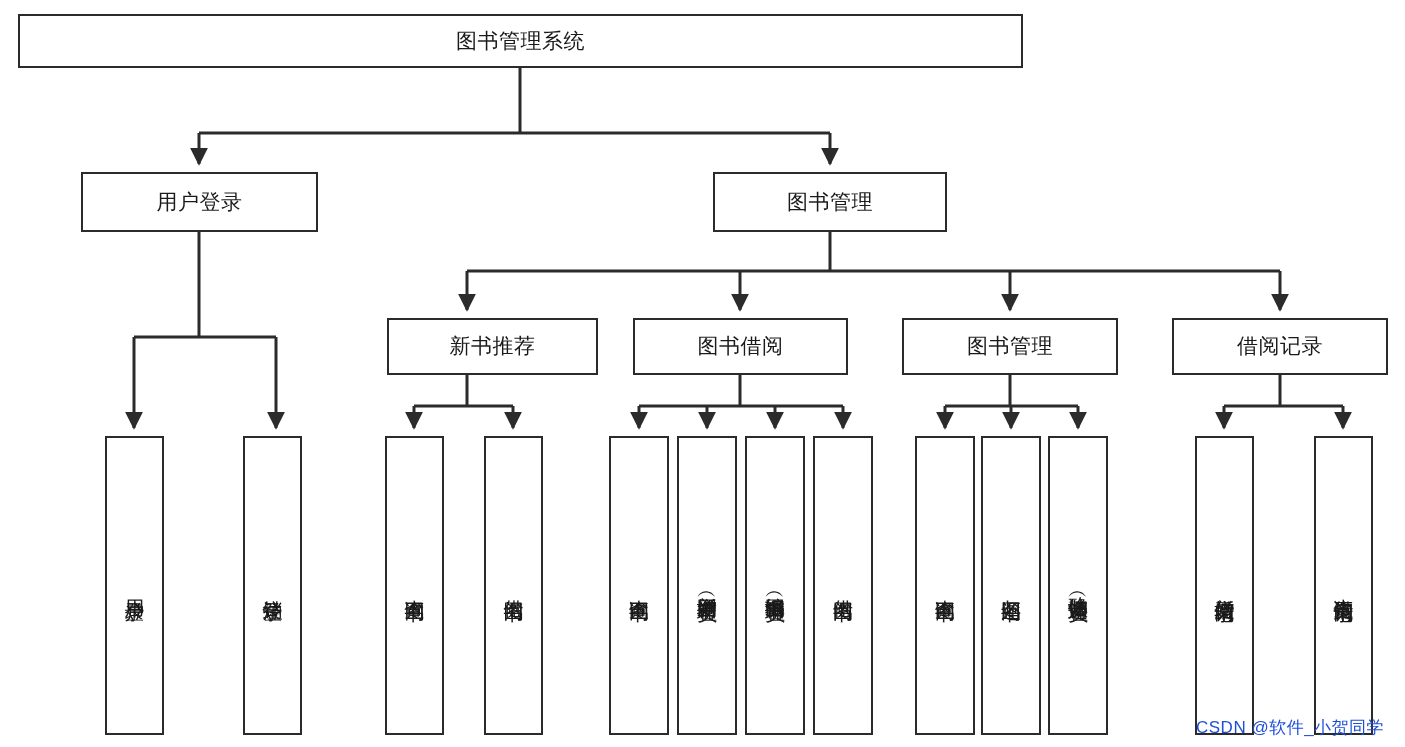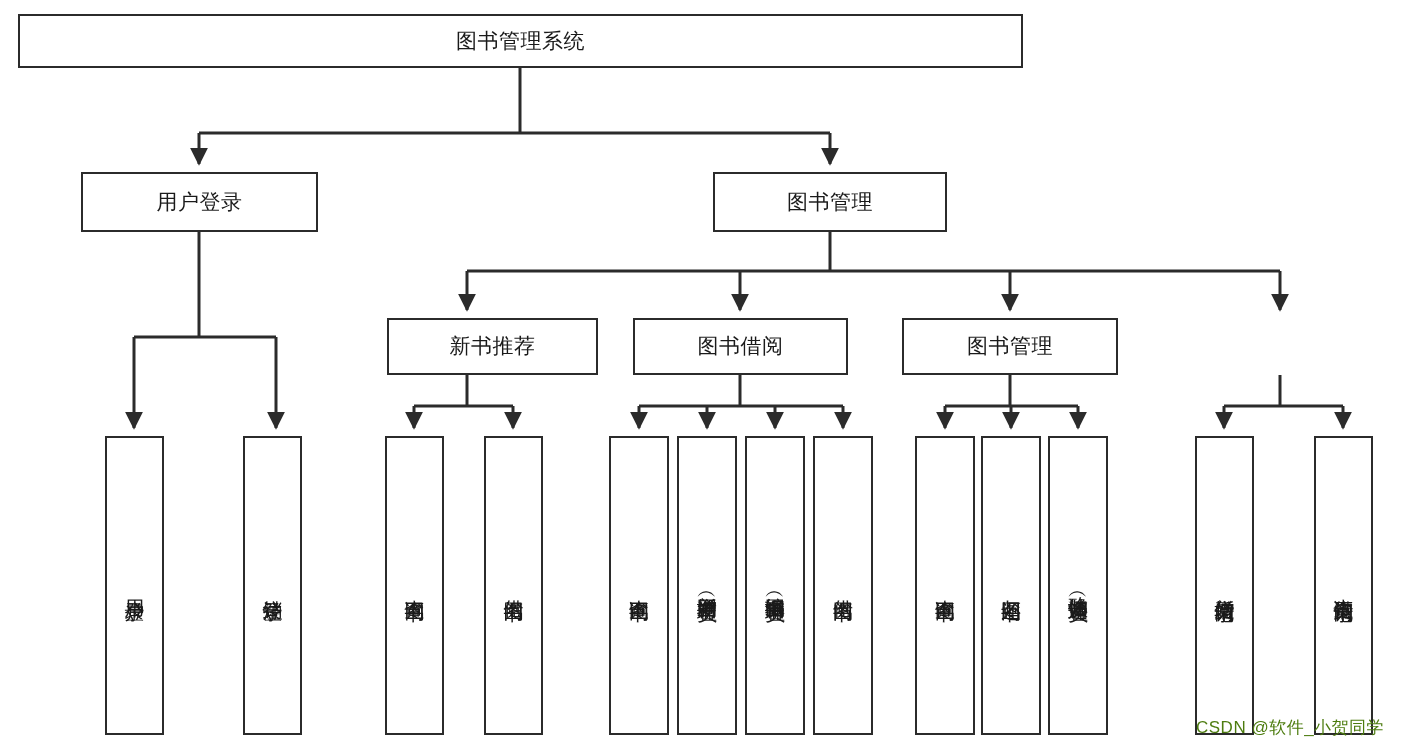--- a/index.html
+++ b/index.html
@@ -43,21 +43,21 @@
   }
   .node-box.vertical .node-label {
     writing-mode: vertical-rl;
     text-orientation: upright;
     font-size: 20px;
     letter-spacing: 1px;
     line-height: 1.05;
   }
   .watermark {
     position: absolute;
-    color: #4d7c0f;
+    color: #1d4ed8;
     font-size: 17px;
     letter-spacing: 0.5px;
     white-space: nowrap;
     pointer-events: none;
   }
 </style>
 </head>
 <body>
 
 <div id="canvas">
@@ -125,20 +125,23 @@
 
   <div class="node-box" style="left:362px; top:318px; width:211px; height:57px;margin-left:25px;">
     <span class="node-label">新书推荐</span>
   </div>
   <div class="node-box" style="left:633px; top:318px; width:215px; height:57px;text-align:right;">
     <span class="node-label">图书借阅</span>
   </div>
   <div class="node-box" style="left:902px; top:318px; width:216px; height:57px;">
     <span class="node-label">图书管理</span>
   </div>
+  <div class="node-box" style="left:1172px; top:318px; width:216px; height:57px;">
+    <span class="node-label">借阅记录</span>
+  </div>
 
   <div class="node-box vertical" style="left:105px; top:436px; width:59px; height:299px;">
     <span class="node-label">用户登录</span>
   </div>
   <div class="node-box vertical" style="left:243px; top:436px; width:59px; height:299px;">
     <span class="node-label">注销登录</span>
   </div>
 
   <div class="node-box vertical" style="left:385px; top:436px; width:59px; height:299px;">
     <span class="node-label">查询图书</span>

